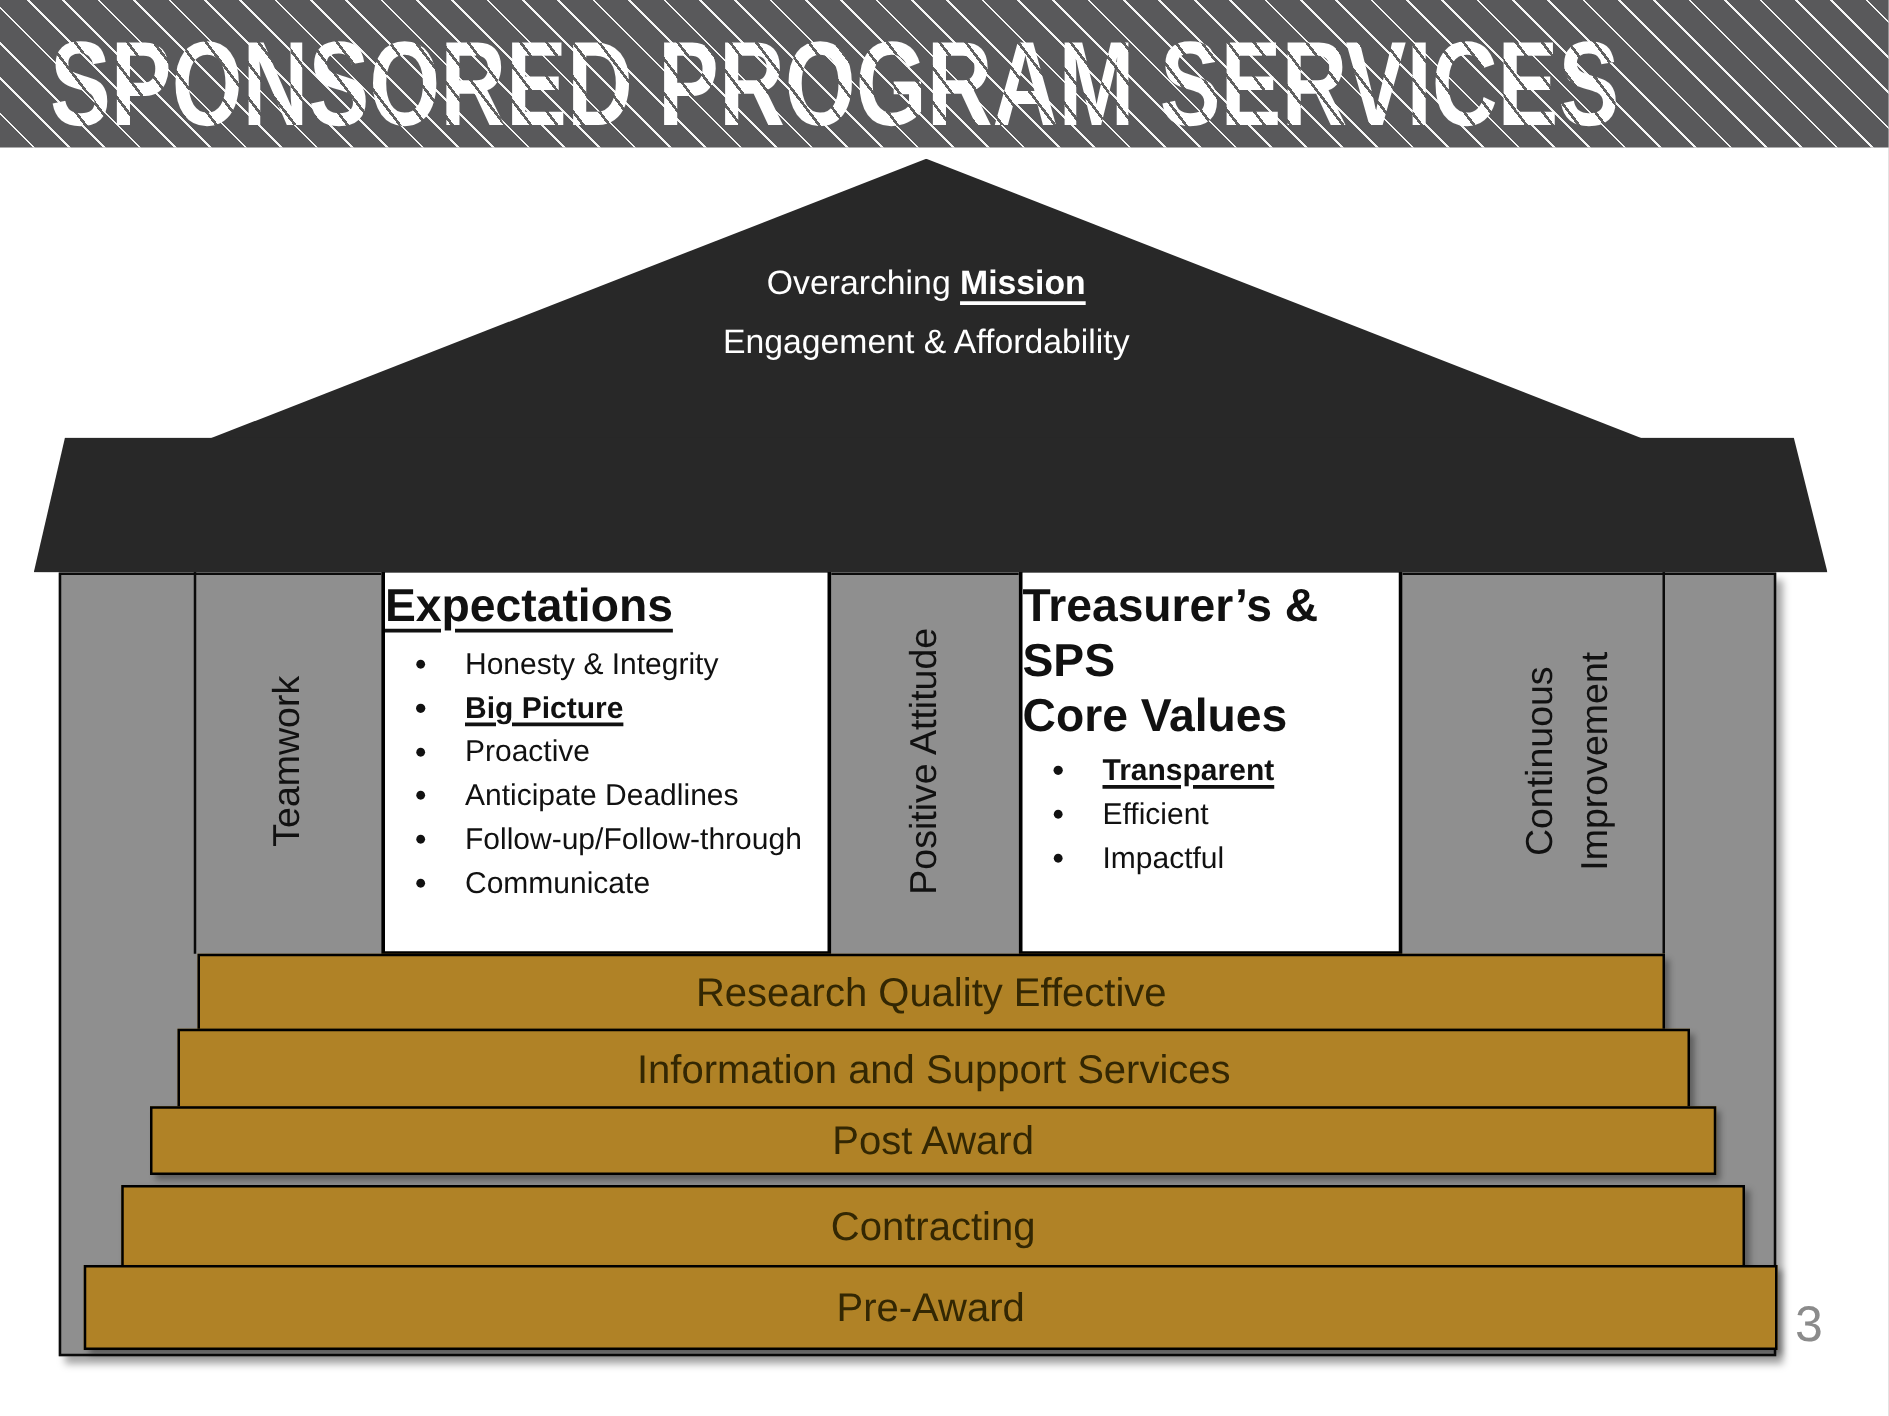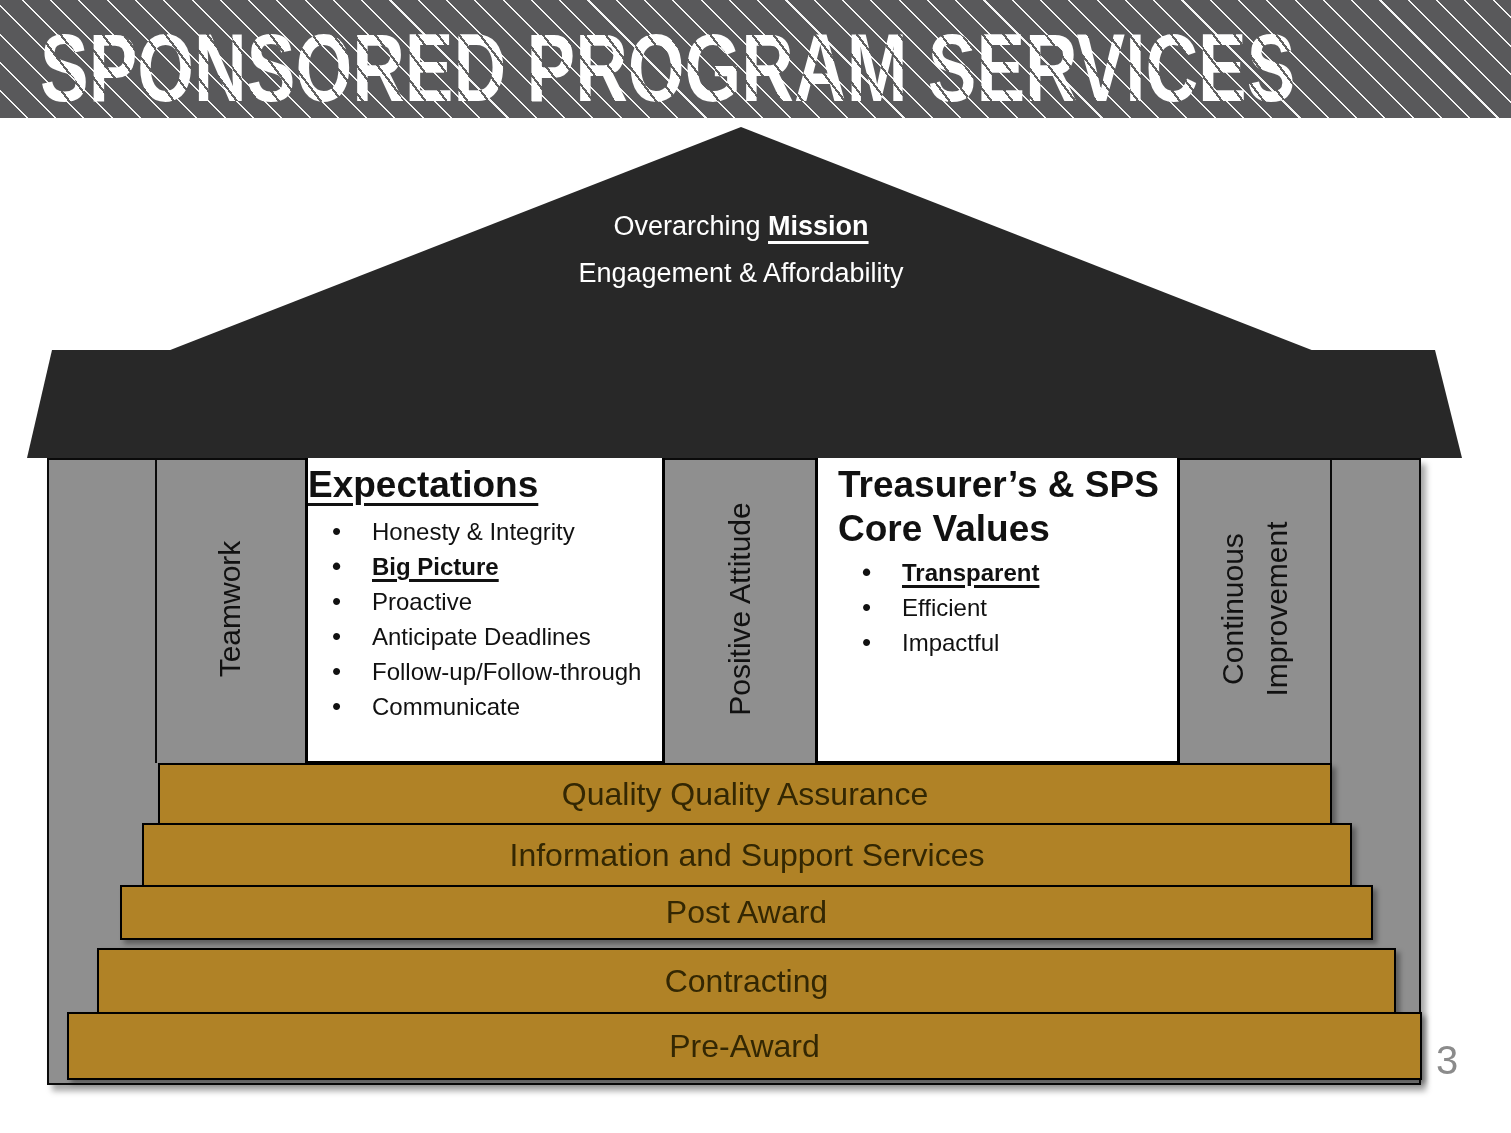--- a/index.html
+++ b/index.html
@@ -82,21 +82,21 @@
     font-size:30px; color:#111; text-align:center; line-height:44px;
   }
 
   
   .box {
     position:absolute; top:455px; height:309px; box-sizing:border-box;
     background:#ffffff; border:3px solid #000; z-index:3;
     padding-top:5px;
   }
   .box-expectations { left:305px; width:360px; }
-  .box-corevalues   { left:815px; width:365px;padding-left:20px; }
+  .box-corevalues   { left:815px; width:307px; }
   .box-title {
     margin:0; font-size:37px; font-weight:bold; text-align:left; line-height:44px;
   }
   .underlined {
     text-decoration:underline; text-decoration-thickness:3px; text-underline-offset:6px;
   }
   .bullets {
     list-style:none; margin:7px 0 0 0; padding:0 18px 0 0;
     font-size:24px; line-height:35px;
   }
@@ -186,21 +186,21 @@
       <span style="display:block">Core Values</span>
     </h2>
     <ul class="bullets">
       <li class="emph">Transparent</li>
       <li>Efficient</li>
       <li>Impactful</li>
     </ul>
   </section>
 
   <div class="step step-0">
-    <span>Quality Quality Assurance</span>
+    <span>Research Quality Effective</span>
   </div>
   <div class="step step-1">
     <span>Information and Support Services</span>
   </div>
   <div class="step step-2">
     <span>Post Award</span>
   </div>
   <div class="step step-3">
     <span>Contracting</span>
   </div>

